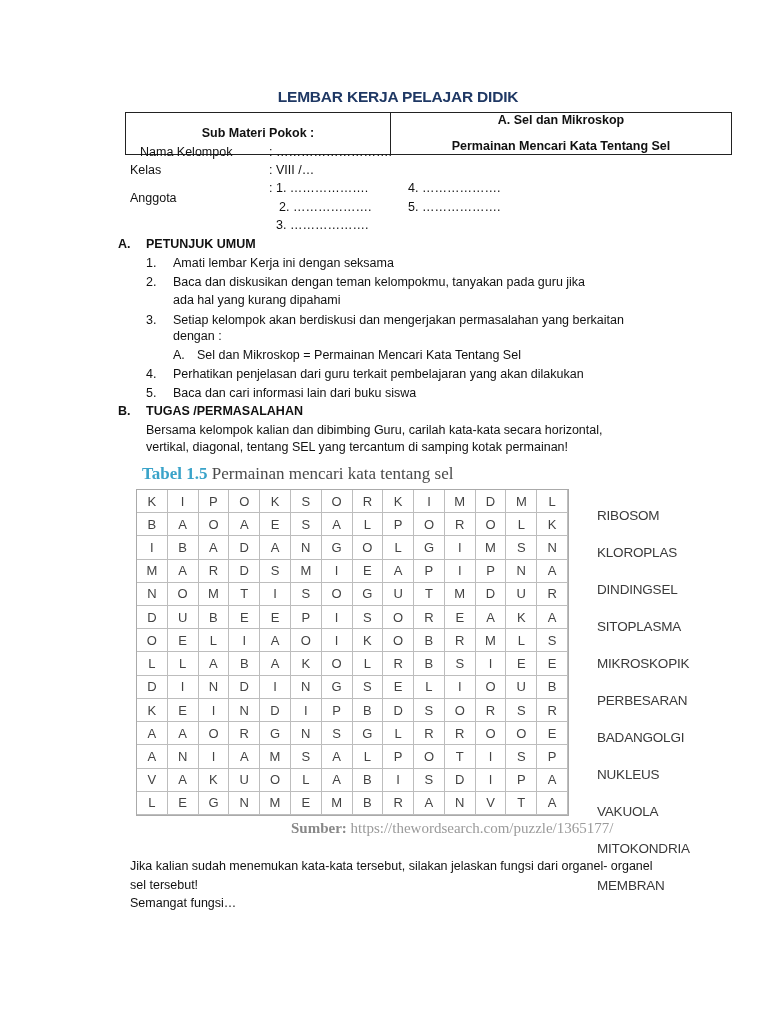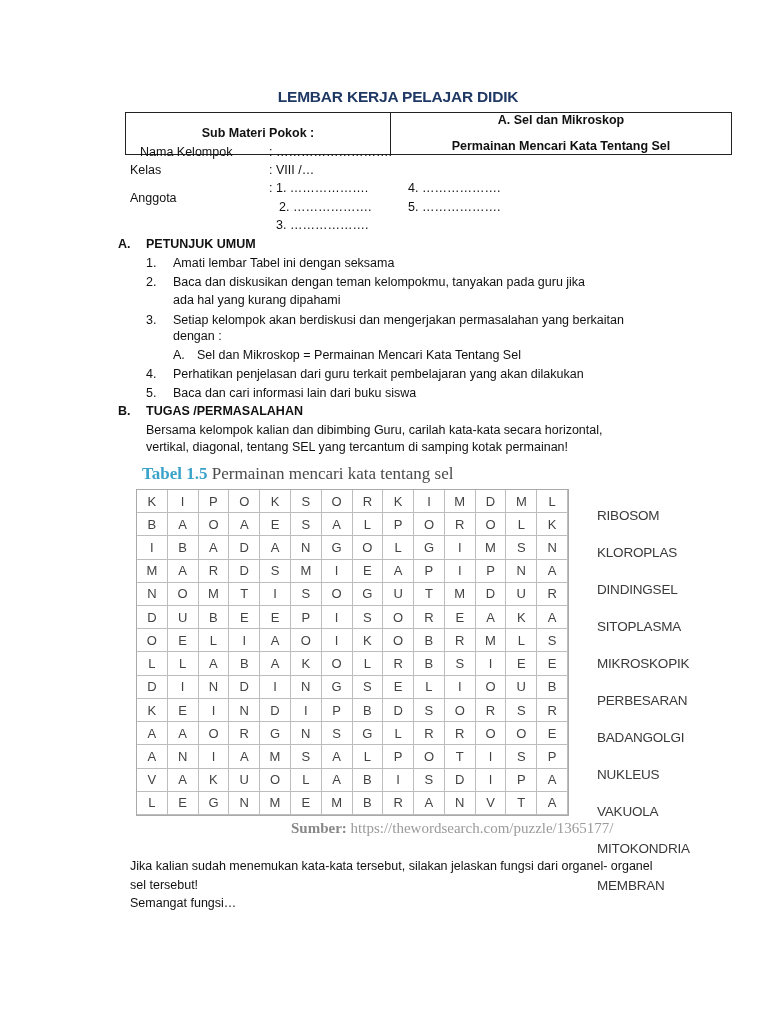--- a/index.html
+++ b/index.html
@@ -55,21 +55,21 @@
 <div class="abs label" style="left:269px; top:181px;">: 1.  ……………….</div>
 <div class="abs label" style="left:279px; top:200px;">2.  ……………….</div>
 <div class="abs label" style="left:276px; top:218px;">3.  ……………….</div>
 <div class="abs label" style="left:408px; top:181px;">4. ……………….</div>
 <div class="abs label" style="left:408px; top:200px;">5. ……………….</div>
 
 <div class="abs label bold" style="left:118px; top:237px;">A.</div>
 <div class="abs label bold" style="left:146px; top:237px;">PETUNJUK UMUM</div>
 
 <div class="abs label" style="left:146px; top:256px;">1.</div>
-<div class="abs label" style="left:173px; top:256px;">Amati lembar Tabel ini dengan seksama</div>
+<div class="abs label" style="left:173px; top:256px;">Amati lembar Kerja ini dengan seksama</div>
 
 <div class="abs label" style="left:146px; top:275px;">2.</div>
 <div class="abs label" style="left:173px; top:275px;">Baca dan diskusikan dengan teman kelompokmu, tanyakan pada guru jika</div>
 <div class="abs label" style="left:173px; top:293px;">ada hal yang kurang dipahami</div>
 
 <div class="abs label" style="left:146px; top:313px;">3.</div>
 <div class="abs label" style="left:173px; top:313px;">Setiap kelompok akan berdiskusi dan mengerjakan permasalahan yang berkaitan</div>
 <div class="abs label" style="left:173px; top:329px;">dengan :</div>
 
 <div class="abs label" style="left:173px; top:348px;">A.</div>

